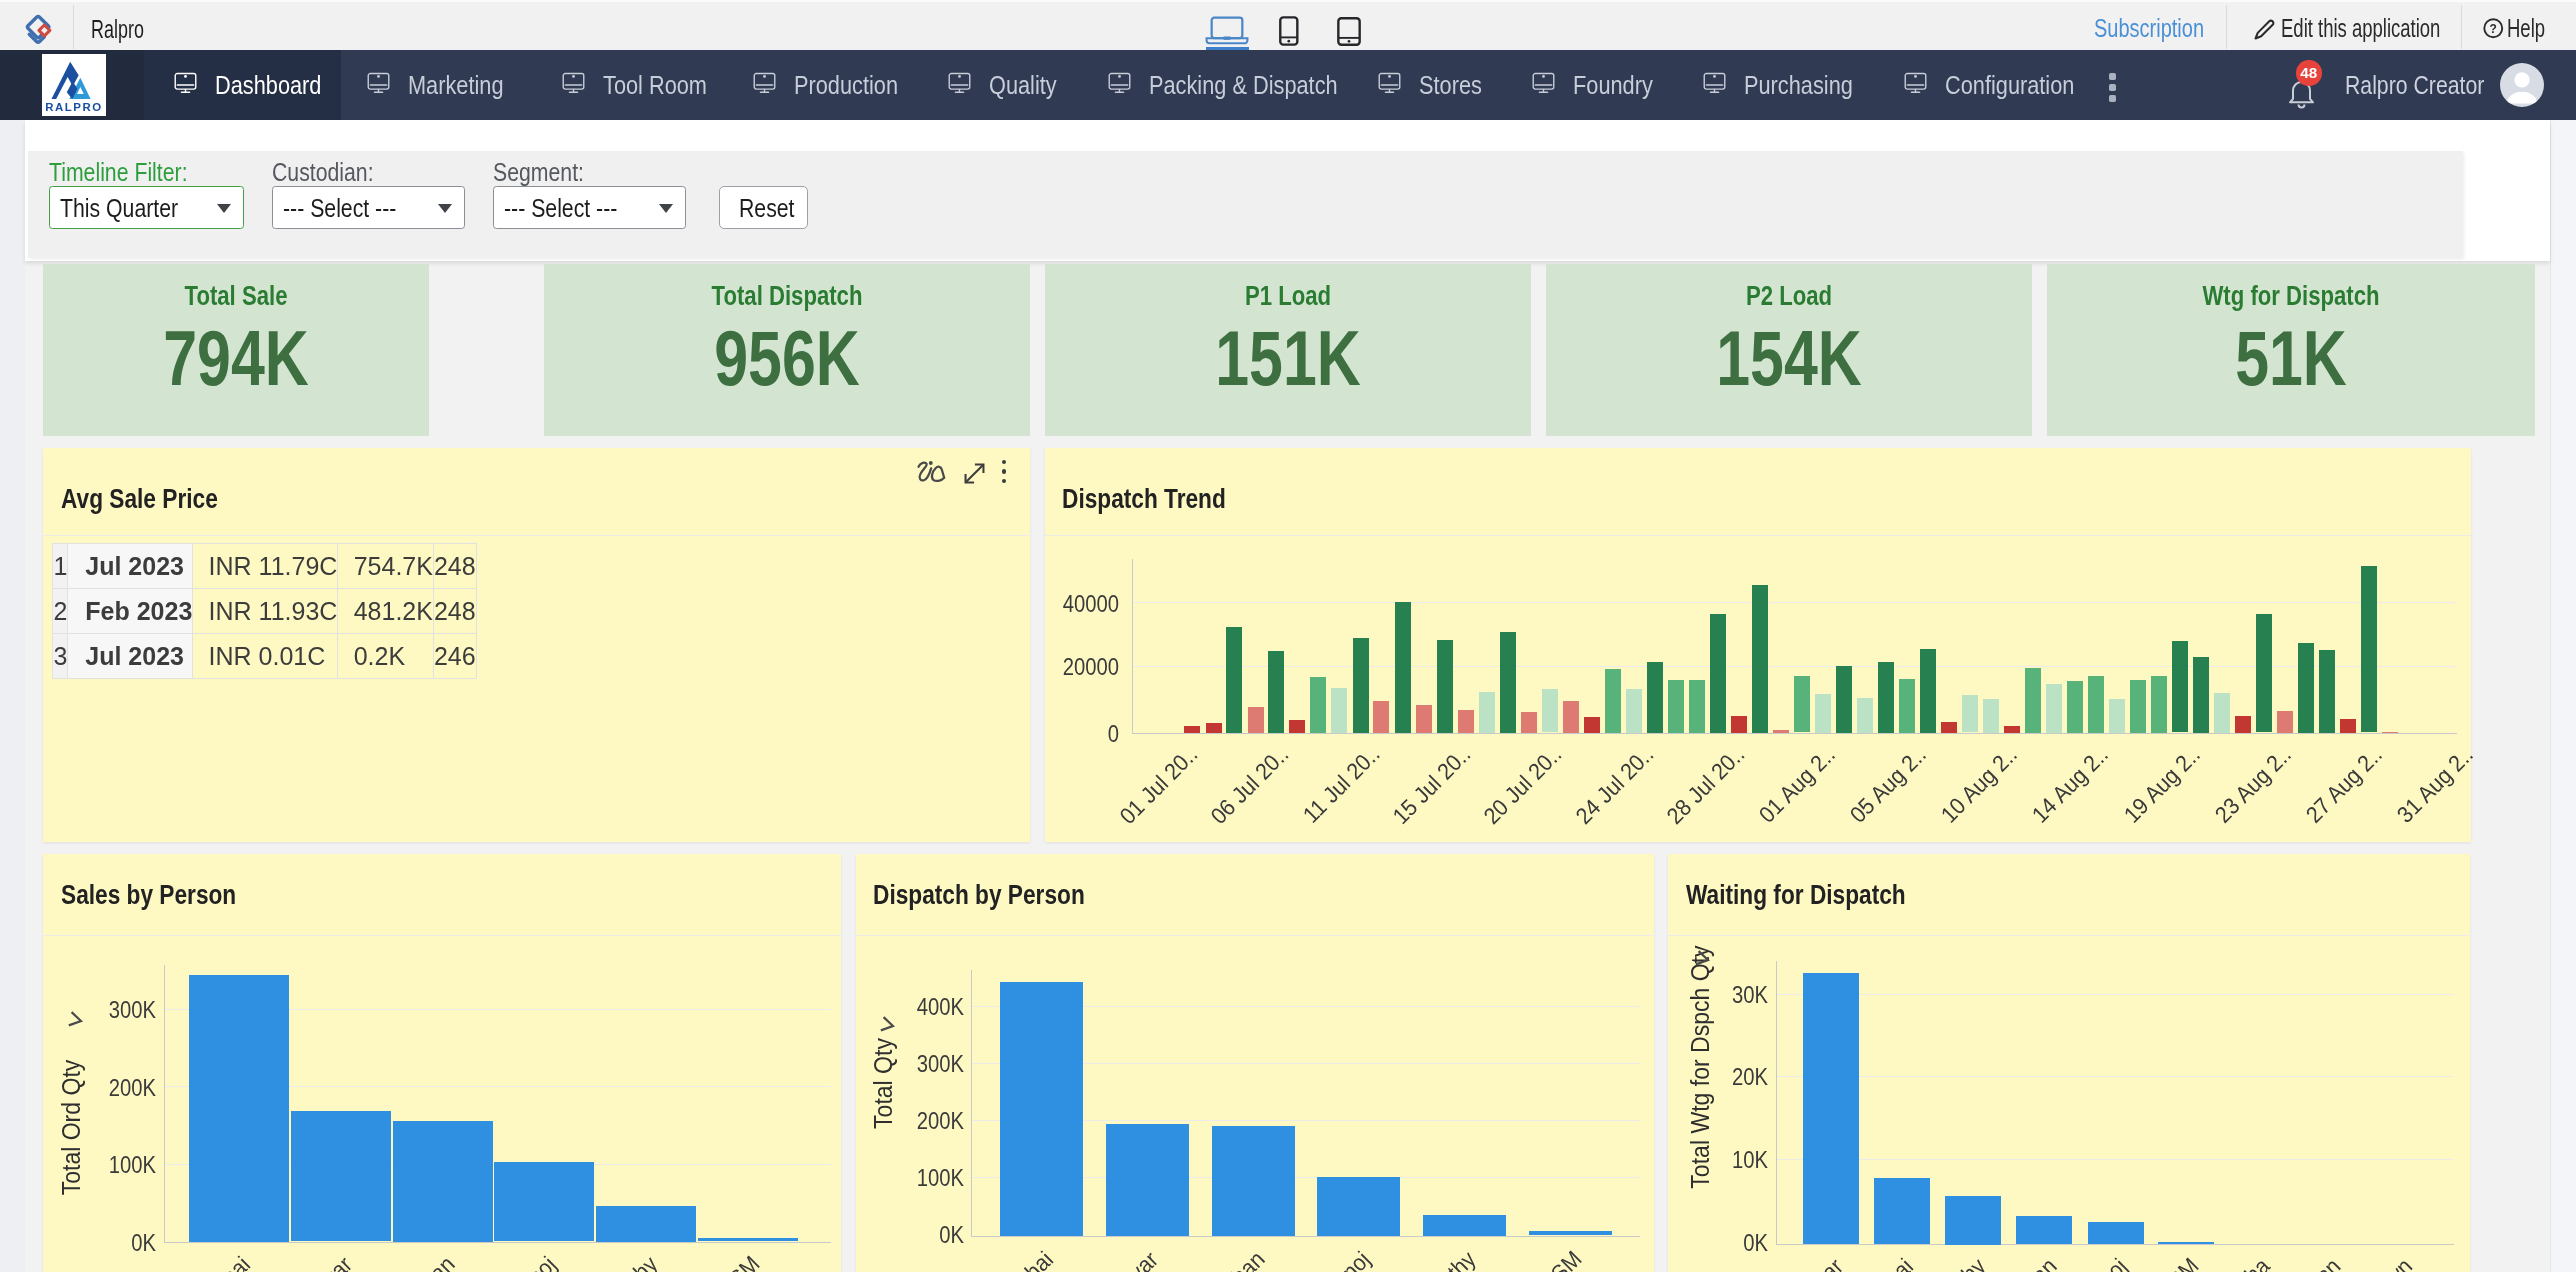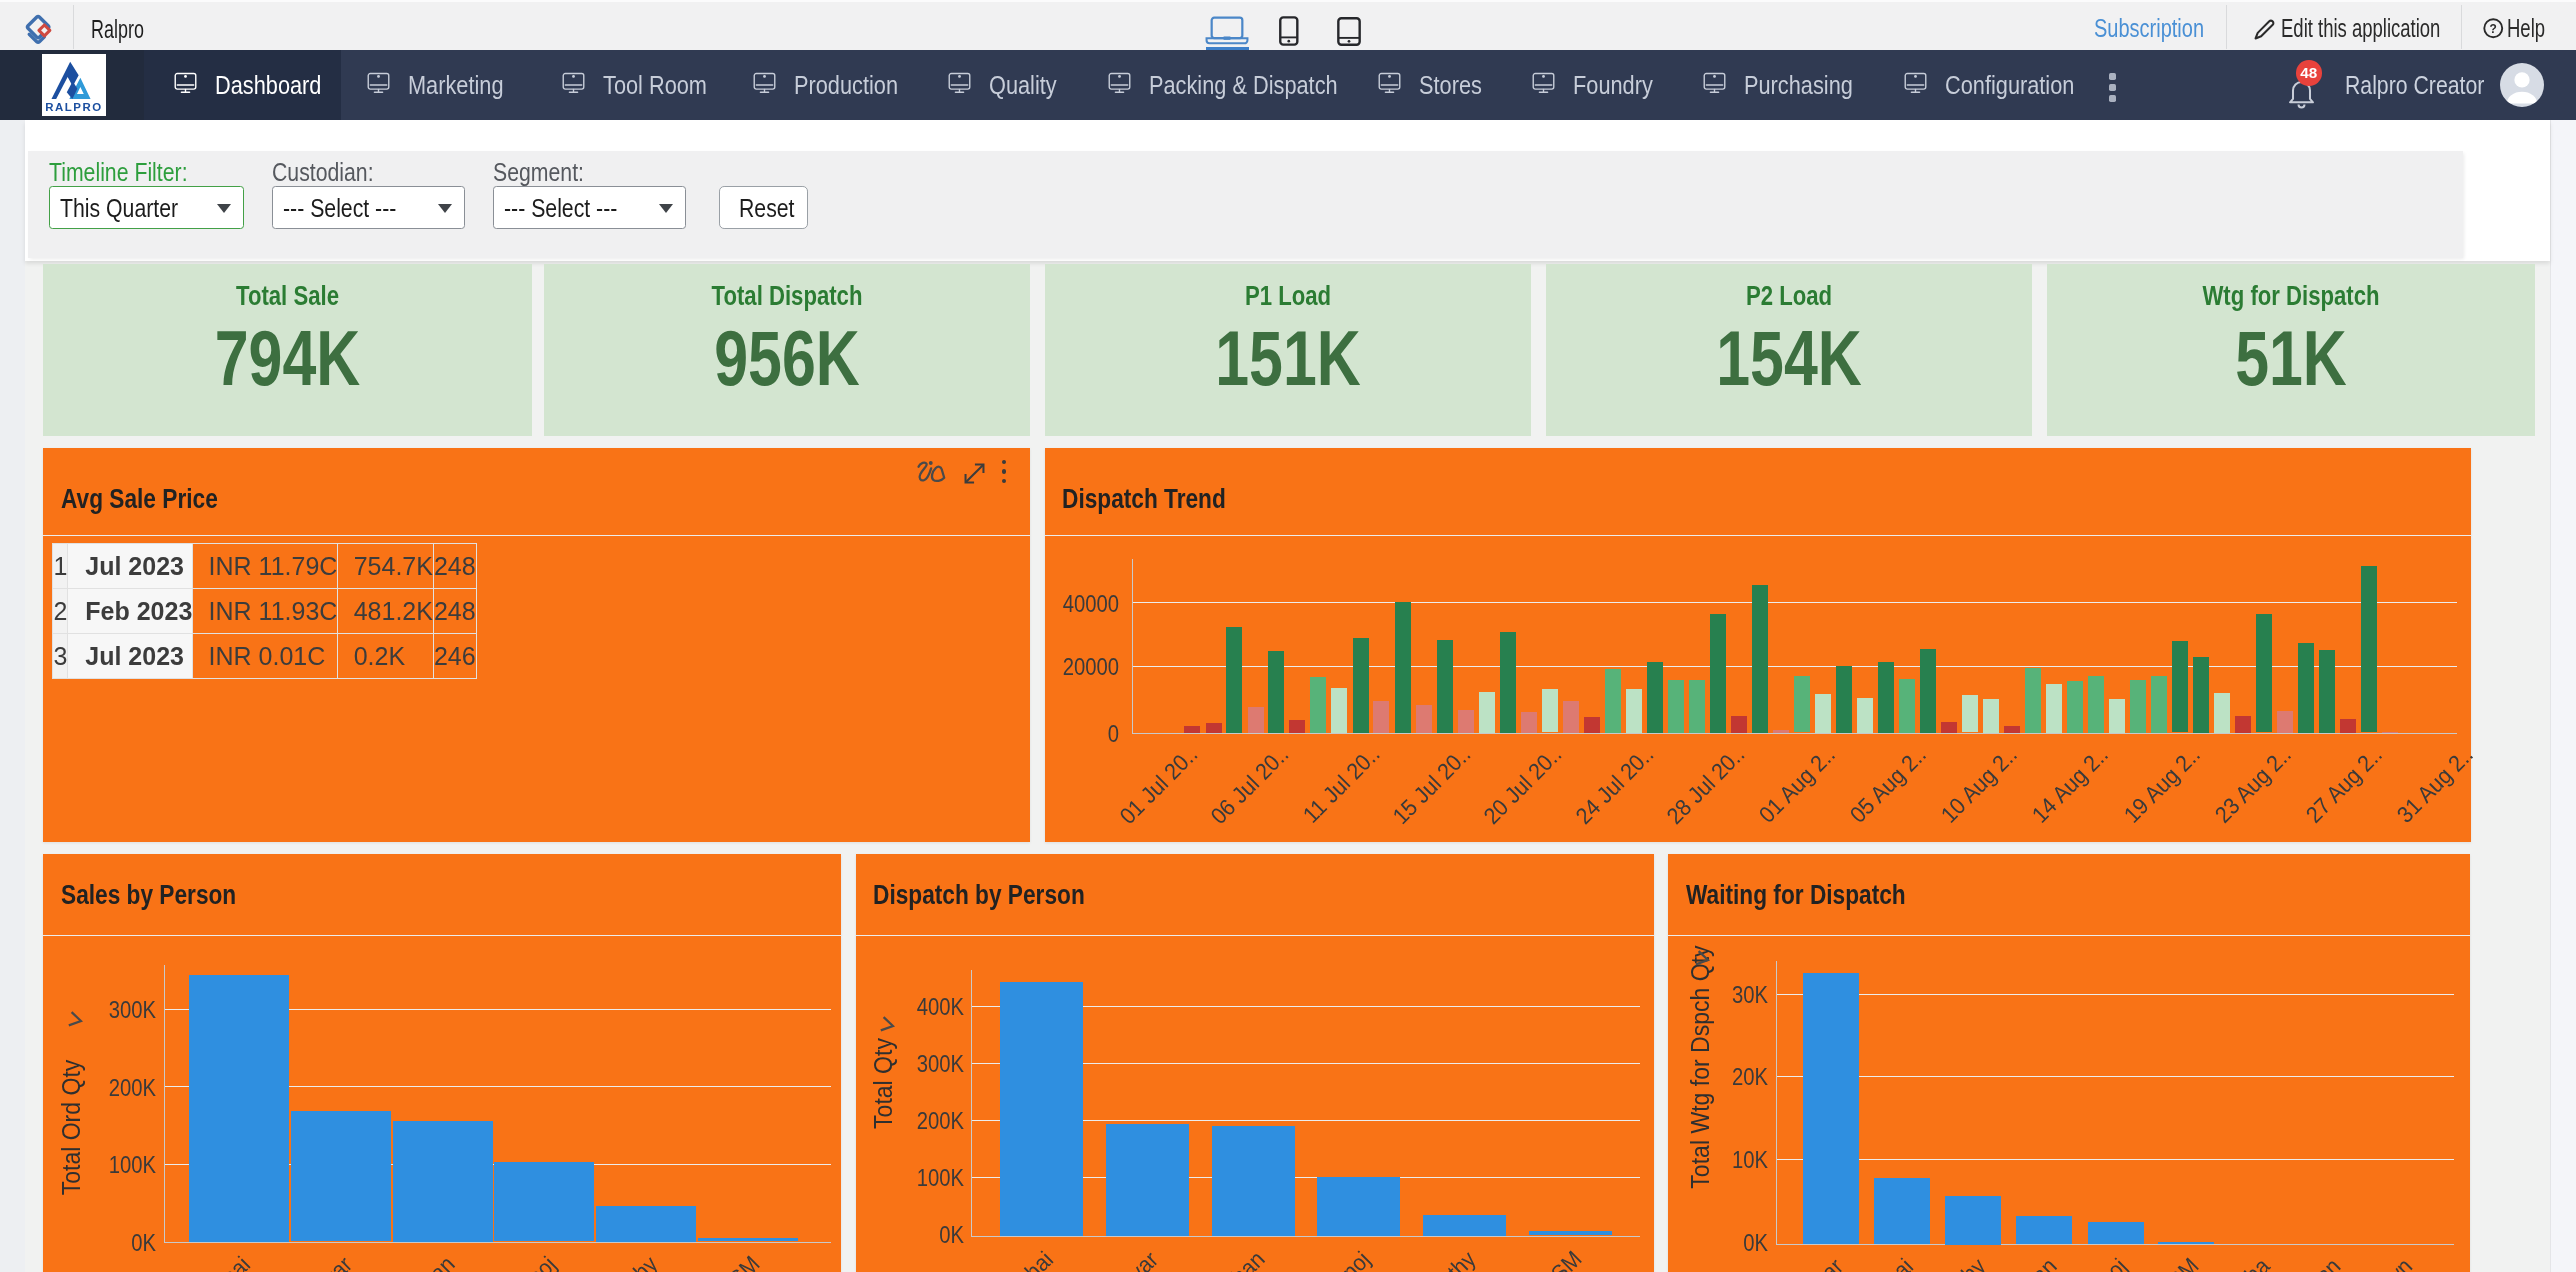--- a/index.html
+++ b/index.html
@@ -37,21 +37,21 @@
 #toolbar { position:absolute; left:2.6px; top:31px; width:2435px; height:107px; background:#f0f0f1; box-shadow:1.7px 1.7px 3.4px rgba(0,0,0,0.08); }
 .flabel { position:absolute; top:6.8px; font-size:25px; color:#55585e; transform:scaleX(0.85); transform-origin:0 0; white-space:nowrap; }
 .fsel { position:absolute; top:35px; height:43px; background:#fff; border:0.9px solid #8a8f96; border-radius:3.4px; }
 .fsel span { position:absolute; left:10.2px; top:6.8px; font-size:25px; color:#1c1c1c; transform:scaleX(0.85); transform-origin:0 0; white-space:nowrap; }
 .caret { position:absolute; right:12px; top:17px; width:0; height:0; border-left:7.7px solid transparent; border-right:7.7px solid transparent; border-top:9.4px solid #3f4348; }
 
 .kpi { position:absolute; top:264px; height:172px; background:#d3e5d0; }
 .kpi .t { position:absolute; left:0; right:0; top:17px; text-align:center; font-size:27px; font-weight:bold; color:#2b7c33; transform:scaleX(0.82); }
 .kpi .v { position:absolute; left:0; right:0; top:49px; text-align:center; font-size:78px; font-weight:bold; color:#3d6f40; transform:scaleX(0.78); }
 
-.card { position:absolute; background:#f97316; box-shadow:0 0.9px 2.6px rgba(0,0,0,0.08); }
+.card { position:absolute; background:#fef9c3; box-shadow:0 0.9px 2.6px rgba(0,0,0,0.08); }
 .ctitle { position:absolute; font-size:27px; font-weight:bold; color:#222; transform:scaleX(0.84); transform-origin:0 0; white-space:nowrap; }
 .cdiv { position:absolute; height:0.9px; background:#ececec; }
 
 table { border-collapse:collapse; font-size:25px; color:#3c3c3c; }
 th { background:#dbdbdb; font-weight:bold; color:#4a4a4a; border:0.9px solid #c9c9c9; }
 td { border:0.9px solid #e1e1e1; }
 
 .b { position:absolute; }
 .grid { position:absolute; height:0.9px; background:#ececec; }
 .axis { position:absolute; background:#c9c9c9; }
@@ -271,21 +271,21 @@
           <span>--- Select ---</span>
           <div class="caret"></div>
         </div>
       <div class="fsel" style="left:691px;width:89px;border:0.9px solid #9aa0a6;border-radius:5.1px">
           <span style="left:19px">Reset</span>
         </div>
     </div>
   </div>
 </div>
 
-<div class="kpi" style="left:43px;width:489px">
+<div class="kpi" style="left:43px;width:386px">
     <div class="t">Total Sale</div>
     <div class="v">794K</div>
   </div>
 <div class="kpi" style="left:544px;width:486px">
     <div class="t">Total Dispatch</div>
     <div class="v">956K</div>
   </div>
 <div class="kpi" style="left:1045px;width:486px">
     <div class="t">P1 Load</div>
     <div class="v">151K</div>

